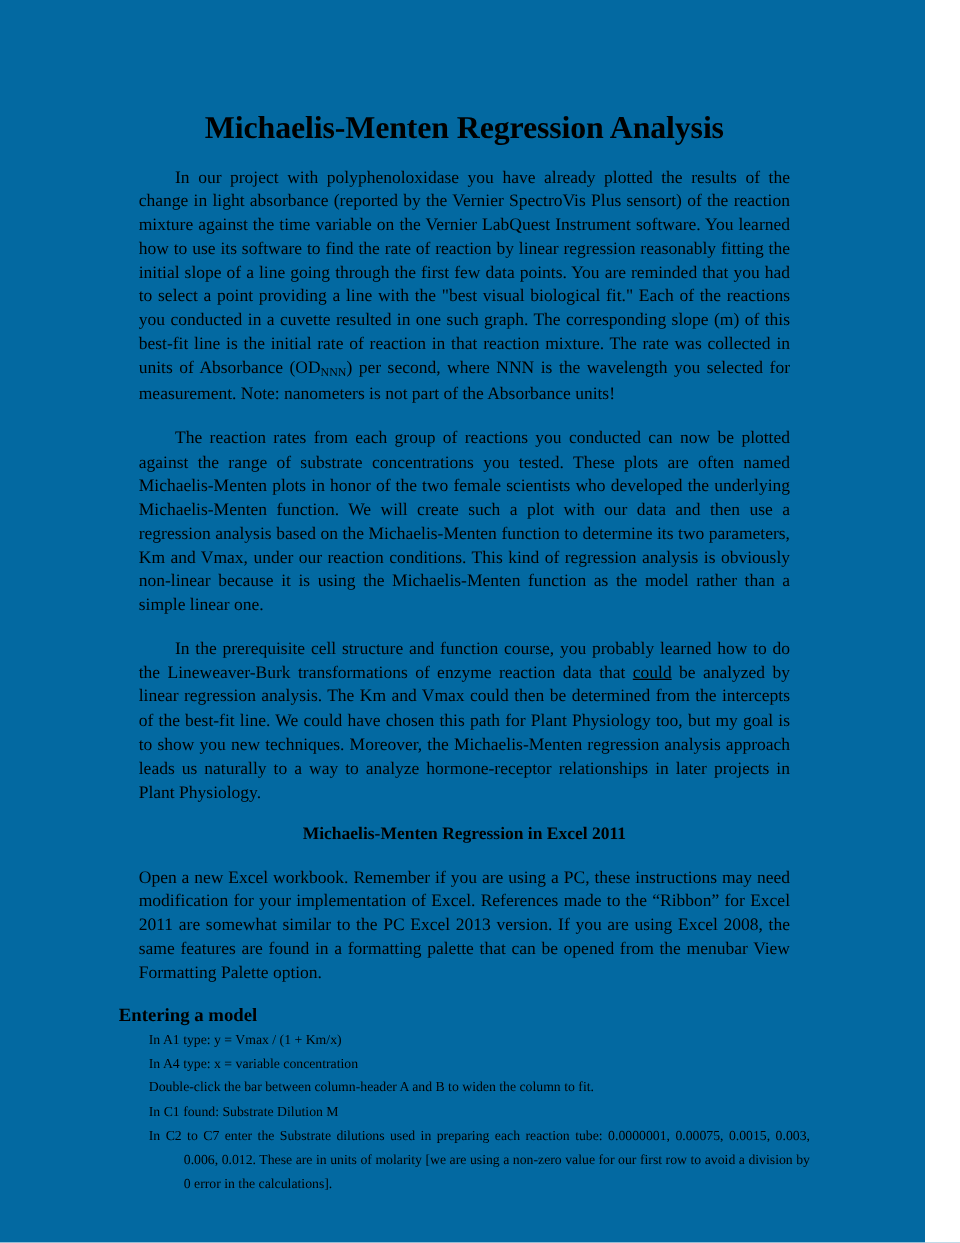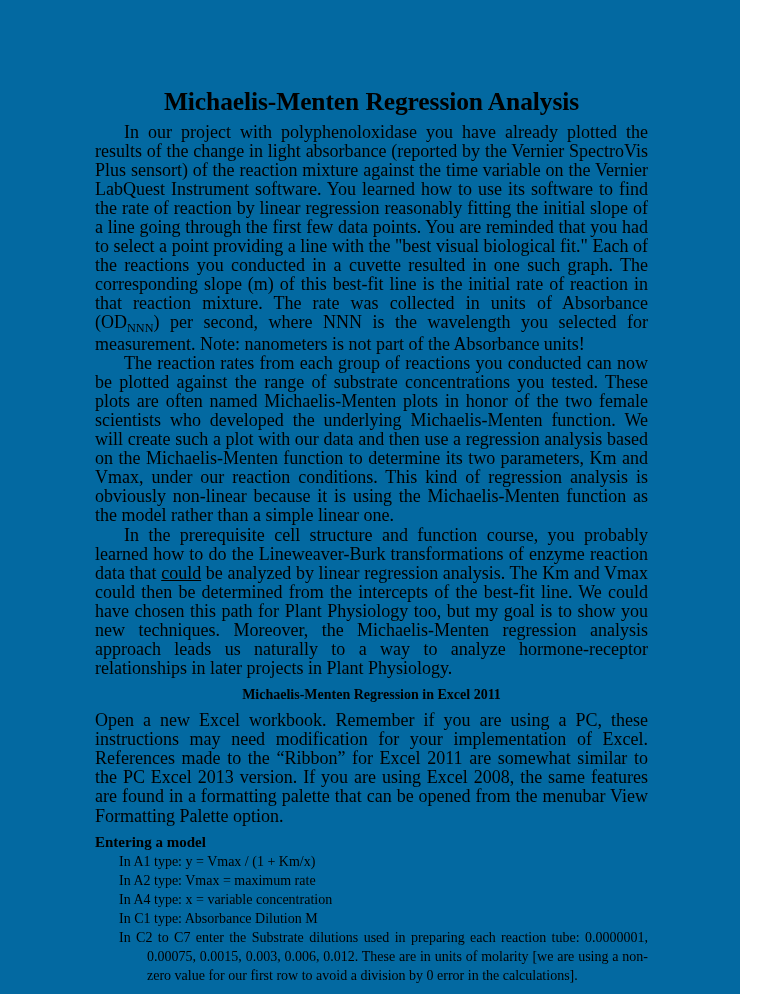--- a/index.html
+++ b/index.html
@@ -32,44 +32,44 @@
     letter-spacing: -0.1px;
   }
   .section-title {
     font-size: 14px;
     font-weight: bold;
     text-align: center;
     line-height: 1.2;
     margin: 9px 0 7px 0;
   }
   p.body-par {
-    font-size: 18px;
+    font-size: 14px;
     line-height: 19.1px;
     text-align: justify;
     text-justify: inter-word;
-    margin: 0;
+    margin: 16px;
     text-indent: 29px;
     hyphens: none;
   }
   p.body-par.no-indent {
     text-indent: 0;
   }
   .sub-head {
     font-size: 15px;
     font-weight: bold;
     line-height: 19.1px;
     margin: 7px 0 0 0;
   }
   ul.steps {
     list-style: none;
     margin: 0;
     padding: 0;
   }
   ul.steps li {
-    font-size: 14px;
+    font-size: 11px;
     line-height: 19.1px;
     margin: 0 0 0 24px;
     padding: 0;
   }
   ul.steps li.hanging {
     margin-left: 24px;
     padding-left: 28px;
     text-indent: -28px;
     text-align: justify;
   }
@@ -96,22 +96,22 @@
 
   <p class="body-par"><span>In the prerequisite cell structure and function course, you probably learned how to do the Lineweaver-Burk transformations of enzyme reaction data that </span><span class="u">could</span><span> be analyzed by linear regression analysis. The Km and Vmax could then be determined from the intercepts of the best-fit line. We could have chosen this path for Plant Physiology too, but my goal is to show you new techniques. Moreover, the Michaelis-Menten regression analysis approach leads us naturally to a way to analyze hormone-receptor relationships in later projects in Plant Physiology.</span></p>
 
   <h2 class="section-title">Michaelis-Menten Regression in Excel 2011</h2>
 
   <p class="body-par no-indent">Open a new Excel workbook. Remember if you are using a PC, these instructions may need modification for your implementation of Excel. References made to the “Ribbon” for Excel 2011 are somewhat similar to the PC Excel 2013 version. If you are using Excel 2008, the same features are found in a formatting palette that can be opened from the menubar View Formatting Palette option.</p>
 
   <h3 class="sub-head">Entering a model</h3>
   <ul class="steps">
     <li>In A1 type: y = Vmax / (1 + Km/x)</li>
-    <li>In A2 type: Vmax = maximum rate</li>
     <li>In A4 type: x = variable concentration</li>
+    <li>Double-click the bar between column-header A and B to widen the column to fit.</li>
   </ul>
 
   <ul class="steps">
-    <li>In C1 type: Absorbance Dilution M</li>
+    <li>In C1 found: Substrate Dilution M</li>
     <li class="hanging">In C2 to C7 enter the Substrate dilutions used in preparing each reaction tube: 0.0000001, 0.00075, 0.0015, 0.003, 0.006, 0.012. These are in units of molarity [we are using a non-zero value for our first row to avoid a division by 0 error in the calculations].</li>
   </ul>
 
 </div>
 
 </body></html>

